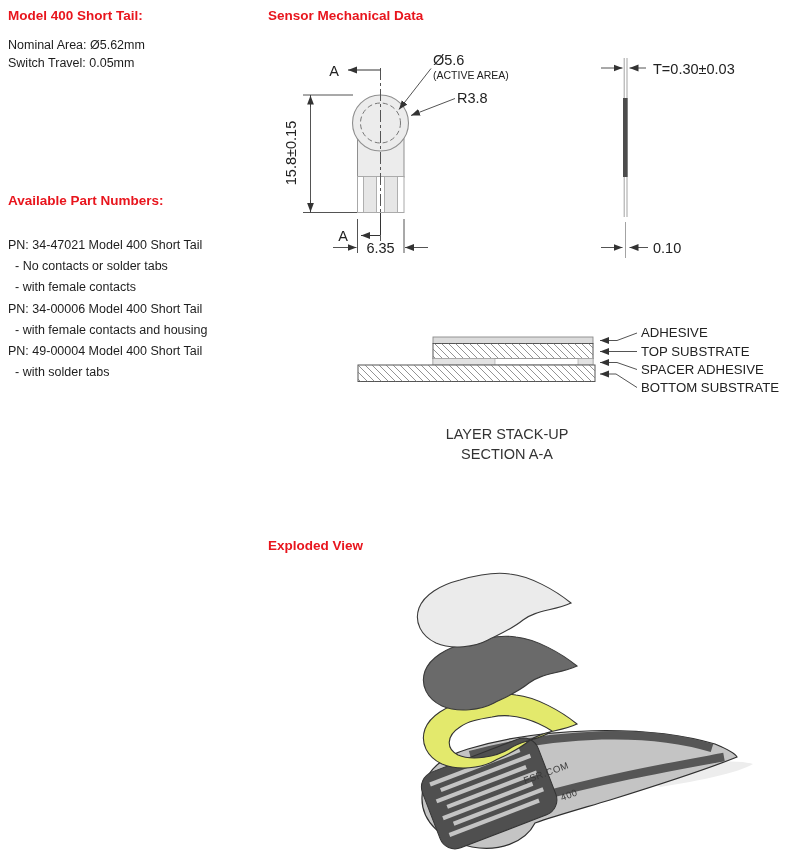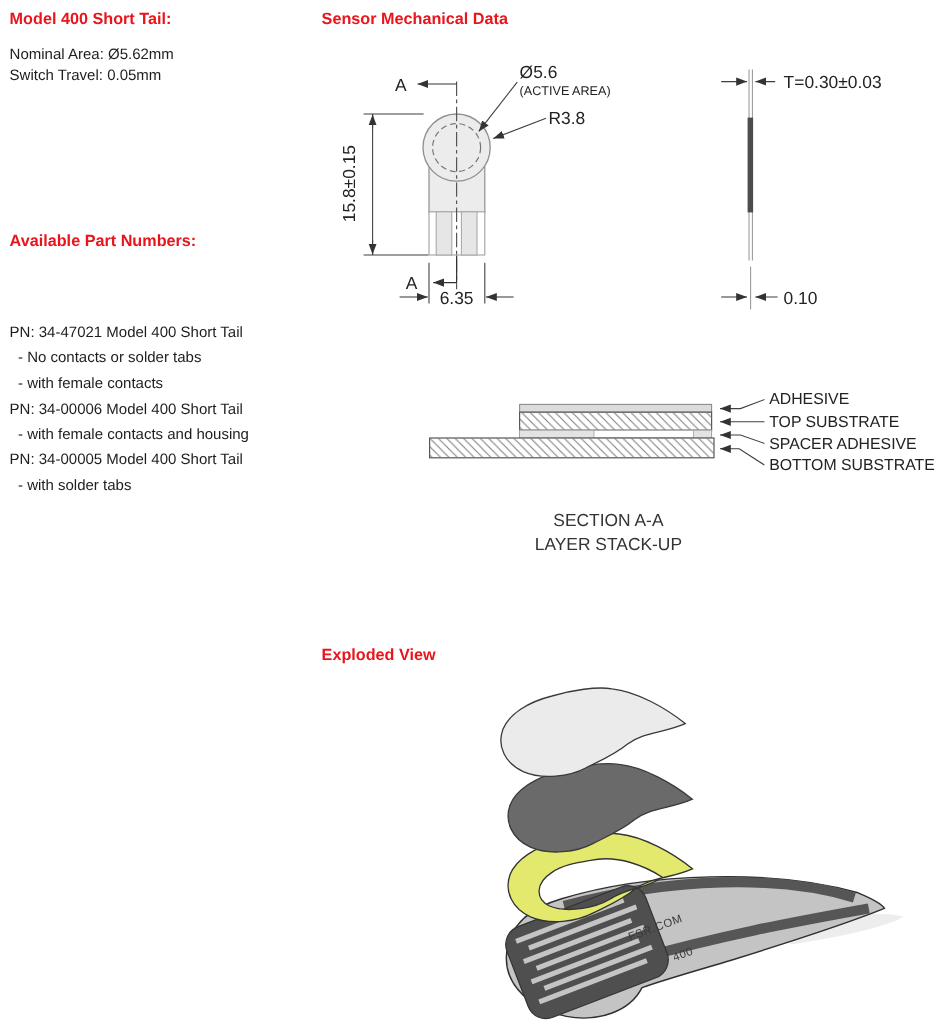--- a/index.html
+++ b/index.html
@@ -24,27 +24,27 @@
 
   <div class="abs red-head" style="left:8px;top:8px;">Model 400 Short Tail:</div>
 
   <div class="abs body-txt" style="left:8px;top:36px;">
     <div>Nominal Area: Ø5.62mm</div>
     <div>Switch Travel: 0.05mm</div>
   </div>
 
   <div class="abs red-head" style="left:8px;top:193px;">Available Part Numbers:</div>
 
-  <div class="abs pn-block" style="left:8px;top:235px;margin-top:32px;">
+  <div class="abs pn-block" style="left:8px;top:235px;">
     <div>PN: 34-47021 Model 400 Short Tail</div>
     <div class="pn-desc">- No contacts or solder tabs</div>
     <div class="pn-desc">- with female contacts</div>
     <div>PN: 34-00006 Model 400 Short Tail</div>
     <div class="pn-desc">- with female contacts and housing</div>
-    <div>PN: 34-00005 Model 400 Short Tail</div>
+    <div>PN: 49-00004 Model 400 Short Tail</div>
     <div class="pn-desc">- with solder tabs</div>
   </div>
 
   <div class="abs red-head" style="left:268px;top:8px;">Sensor Mechanical Data</div>
 
   <svg class="abs" style="left:280px;top:40px;" width="330" height="235" viewBox="280 40 330 235">
     <defs>
       <marker id="arrow" orient="auto" markerUnits="userSpaceOnUse" markerWidth="10" markerHeight="8" refX="9" refY="4">
         <path d="M0,0.6 L9,4 L0,7.4 Z" fill="#333"></path>
       </marker>
@@ -136,22 +136,22 @@
       <path d="M637,369.5 L617,362.5 L600,362.5" marker-end="url(#arrow)"></path>
       <path d="M637,387.5 L616,374 L600,374" marker-end="url(#arrow)"></path>
     </g>
     <text class="stacklbl" x="641" y="337">ADHESIVE</text>
     <text class="stacklbl" x="641" y="356">TOP SUBSTRATE</text>
     <text class="stacklbl" x="641" y="374">SPACER ADHESIVE</text>
     <text class="stacklbl" x="641" y="392">BOTTOM SUBSTRATE</text>
   </svg>
 
   <div class="abs caption" style="left:402px;top:424px;">
+    <div>LAYER STACK-UP</div>
     <div>SECTION A-A</div>
-    <div>LAYER STACK-UP</div>
   </div>
 
   <div class="abs red-head" style="left:268px;top:538px;">Exploded View</div>
 
   <svg class="abs" style="left:395px;top:565px;" width="365" height="288" viewBox="395 565 365 288">
 
     <g>
       <path d="M640,775 C690,763 732,758 753,764 C740,772 700,781 660,787 Z" fill="#ededed"></path>
     </g>
 

